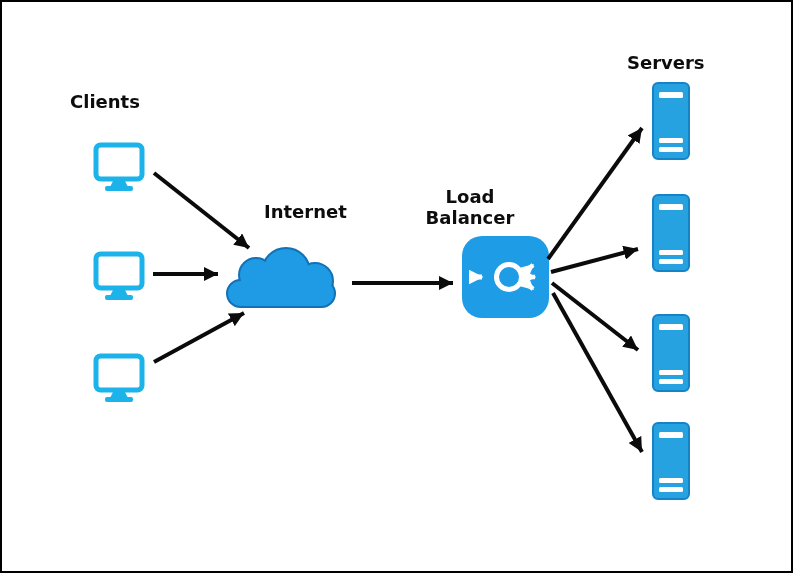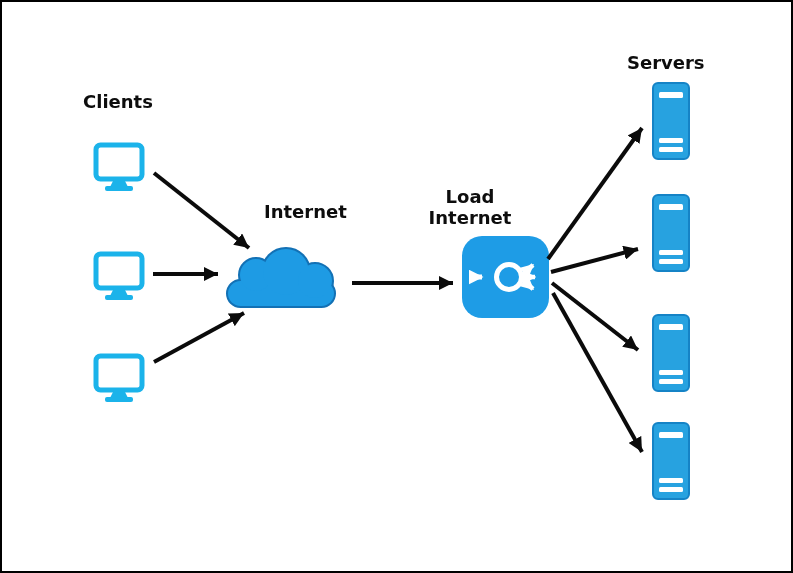--- a/index.html
+++ b/index.html
@@ -28,23 +28,23 @@
   .lb-glyph   { stroke:#fff; fill:none; }
   #ah-white path { fill:#fff; }
   .srv-box    { fill:var(--server-fill,#27a2e0); stroke:var(--server-stroke,#1583c6); stroke-width:2; }
   .srv-bar    { fill:#ffffff; }
 </style>
 </head>
 <body>
 
 <div class="canvas">
 
-  <div class="lbl" style="left:81px; top:89px;text-align:center;">Clients</div>
+  <div class="lbl" style="left:68px; top:89px;text-align:center;">Clients</div>
   <div class="lbl" style="left:262px; top:199px;">Internet</div>
-  <div class="lbl center" style="left:407px; top:184px; width:122px;">Load Internet</div>
+  <div class="lbl center" style="left:407px; top:184px; width:122px;">Load Balancer</div>
   <div class="lbl" style="left:625px; top:50px;">Servers</div>
 
   <div class="node" style="left:91px; top:140px;">
     <svg width="52" height="50" viewBox="0 0 52 50">
       <rect class="mon-stroke" x="3" y="3" width="46" height="34" rx="4.5"></rect>
       <polygon class="mon-fill" points="21,37 31,37 34.5,44 17.5,44"></polygon>
       <rect class="mon-fill" x="12" y="44" width="28" height="5" rx="2"></rect>
     </svg>
   </div>
   <div class="node" style="left:91px; top:249px;">

